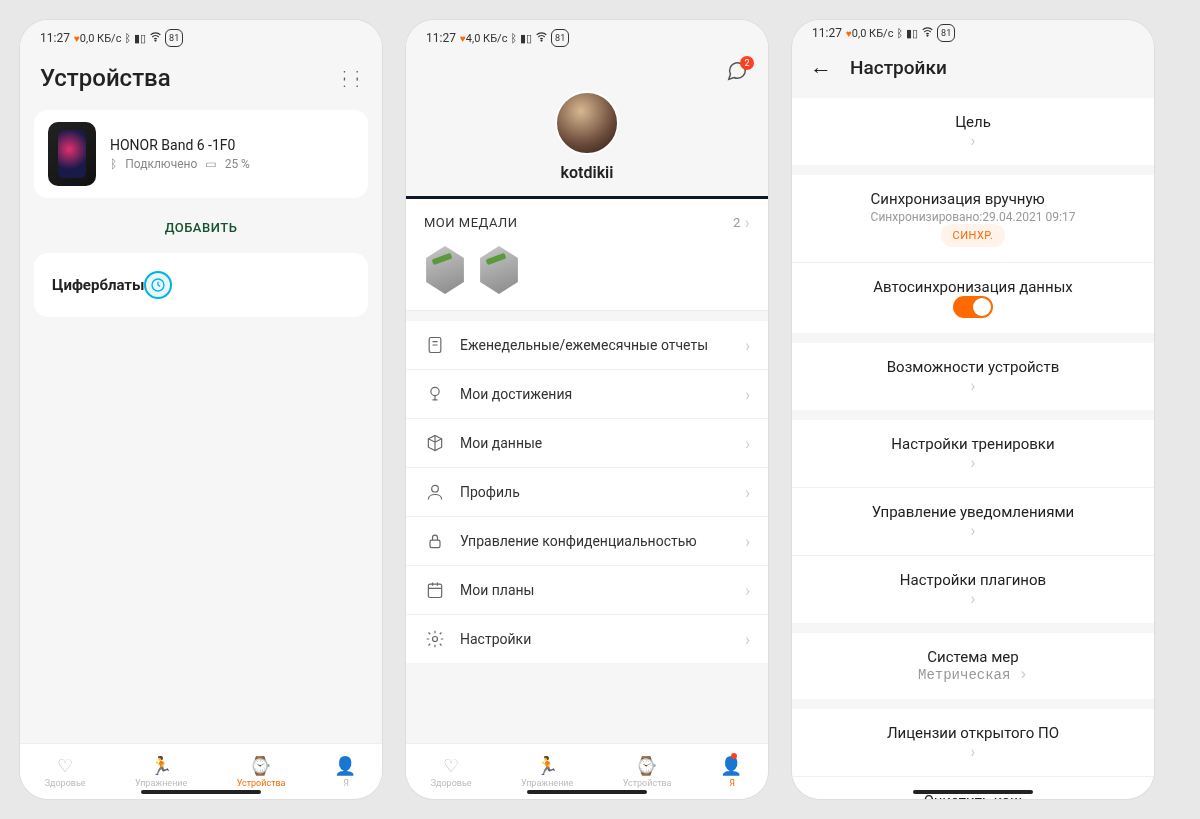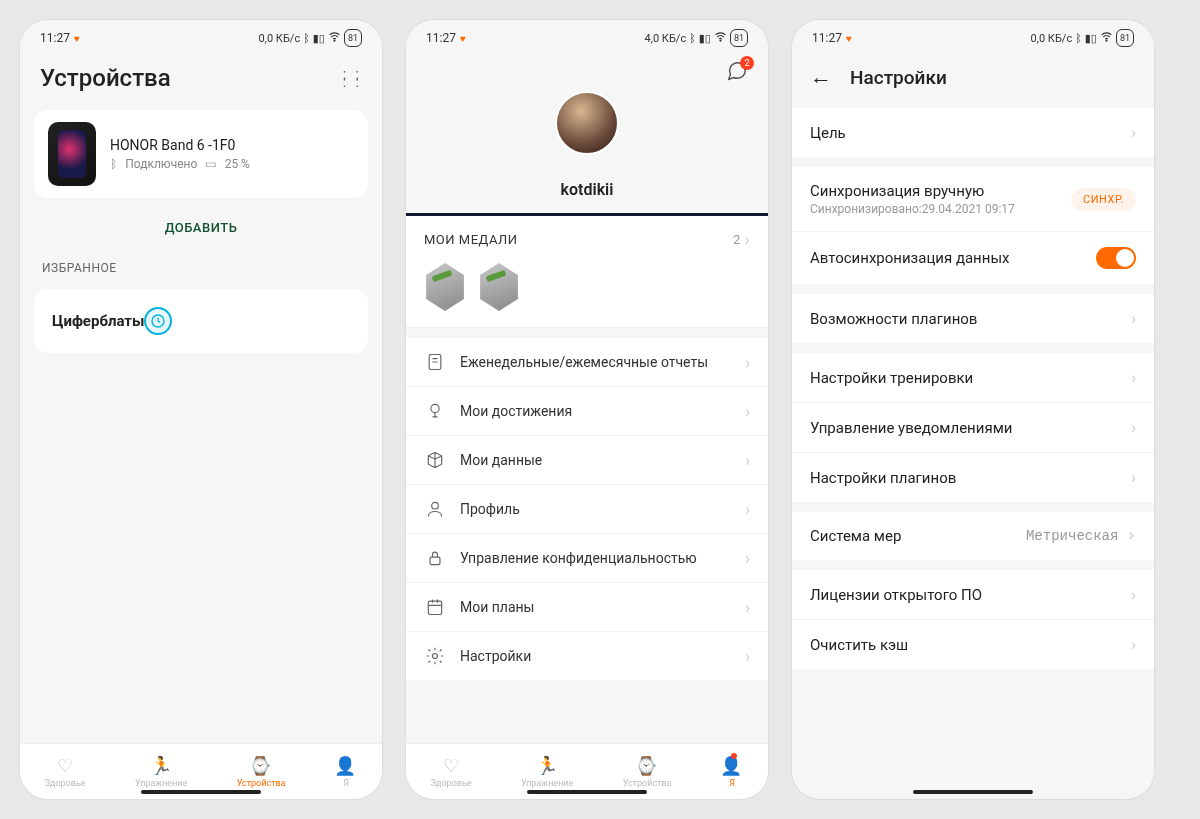--- a/index.html
+++ b/index.html
@@ -20,26 +20,25 @@
     overflow: hidden;
     display: flex;
     flex-direction: column;
     box-shadow: 0 0 0 1px #ddd;
     position: relative;
   }
   .statusbar {
     height: 32px;
     display: flex;
     align-items: center;
-    justify-content: space-between;
+    justify-content: flex-start;
     padding: 4px 20px 0;
     font-size: 12px;
     color: #333;
     background: #f6f6f6;
-    gap: 40px;
   }
   .statusbar .left { display:flex; align-items:center; gap:4px;}
   .statusbar .right { display:flex; align-items:center; gap:3px; font-size:11px;}
   .heart-icon { color:#ff6a00; font-size:10px; }
   .battery-box { display:inline-flex; align-items:center; border:1px solid #333; border-radius:6px; padding:8px 3px; font-size:9px; height:13px;}
 
   
   .s1 .hdr {
     display:flex; justify-content:space-between; align-items:center;
     padding: 12px 20px 10px;
@@ -88,21 +87,21 @@
 
   
   .s2 { background:#f6f6f6; }
   .s2 .topright { display:flex; justify-content:flex-end; padding:8px 20px 0;}
   .chat-badge { position:relative; color:#666; font-size:20px;}
   .chat-badge .badge {
     position:absolute; top:-4px; right:-6px; background:#ff4020; color:#fff;
     font-size:9px; width:14px; height:14px; border-radius:50%;
     display:flex;align-items:center;justify-content:center;
   }
-  .avatar-wrap { display:flex; flex-direction:column; align-items:center; padding:4px 0 14px;gap:17px; }
+  .avatar-wrap { display:flex; flex-direction:column; align-items:center; padding:4px 0 14px; }
   .avatar {
     width:64px;height:64px;border-radius:50%;
     background: radial-gradient(circle at 40% 30%, #d8b890 0%, #6a4a3a 60%, #2a1a12 100%);
     border:2px solid #fff;
   }
   .username { font-size:16px; font-weight:600; color:#222; margin-top:8px;}
   .medals-card { background:#fff; margin:0; border-radius:0; border-top:3px solid #0f172a; border-bottom:1px solid #eee; padding:0;}
   .medals-card, .list { background:#fff; }
   .medals-header {
     display:flex; justify-content:space-between; align-items:center;
@@ -130,22 +129,22 @@
 
   
   .s3 { background:#f6f6f6; }
   .s3 .hdr3 { display:flex; align-items:center; gap:18px; padding:12px 18px 8px;}
   .s3 .hdr3 h1 { font-size:19px; font-weight:500; color:#222;}
   .back-arrow { font-size:22px; color:#222; }
   .group { background:#fff; margin-top:10px; }
   .group:first-of-type { margin-top:6px; }
   .row {
     display:flex; align-items:center; justify-content:space-between;
-    padding:15px 18px; border-bottom:1px solid #f0f0f0;
-    font-size:15px; color:#222;
+    padding:15px 2px; border-bottom:1px solid #f0f0f0;
+    font-size:15px; color:#222;flex-direction:column;
   }
   .row:last-child { border-bottom:none; }
   .row .right-part { display:flex; align-items:center; gap:8px; color:#999; font-size:14px;font-family:Liberation Mono, monospace;}
   .row .sub { display:block; font-size:12px; color:#999; margin-top:2px;}
   .sync-btn {
     background:#fff3eb; color:#ff6a00; font-size:11px; letter-spacing:0.5px;
     padding:5px 12px; border-radius:14px;
   }
   .toggle {
     width:40px;height:22px;background:#ff6a00;border-radius:12px;position:relative;
@@ -192,21 +191,20 @@
         <span>ᛒ</span>
         <span>Подключено</span>
         <span>▭</span>
         <span>25 %</span>
       </div>
     </div>
   </div>
 
   <div class="add-btn">ДОБАВИТЬ</div>
 
-  <div class="sect-label">ИЗБРАННОЕ</div>
 
   <div class="card fav-card">
     <span>Циферблаты</span>
     <span class="clock-icon">
       <svg viewBox="0 0 24 24" fill="none" stroke="#00b4e0" stroke-width="2">
           <circle cx="12" cy="12" r="9"></circle>
           <path d="M12 7v5l3 2"></path>
         </svg>
     </span>
   </div>
@@ -424,21 +422,21 @@
       <span class="sync-btn">СИНХР.</span>
     </div>
     <div class="row">
       <span>Автосинхронизация данных</span>
       <span class="toggle"></span>
     </div>
   </div>
 
   <div class="group">
     <div class="row">
-      <span>Возможности плагинов</span>
+      <span>Возможности устройств</span>
       <span class="chev">›</span>
     </div>
   </div>
 
   <div class="group">
     <div class="row">
       <span>Настройки тренировки</span>
       <span class="chev">›</span>
     </div>
     <div class="row">

